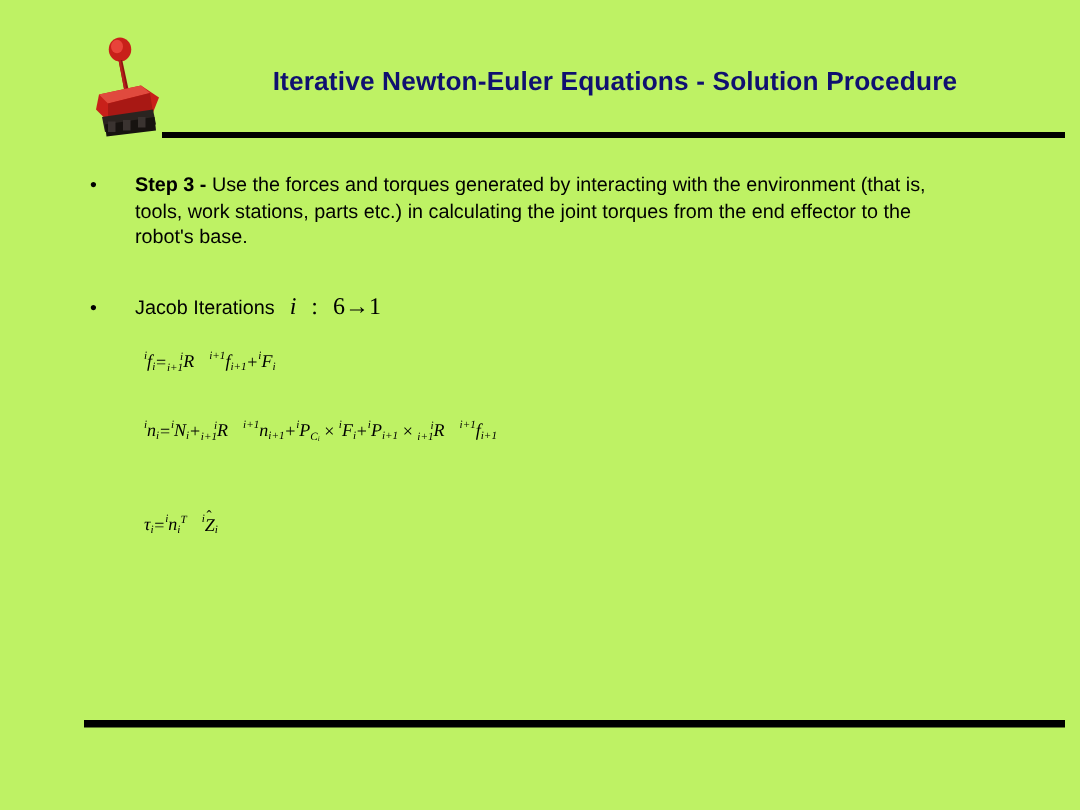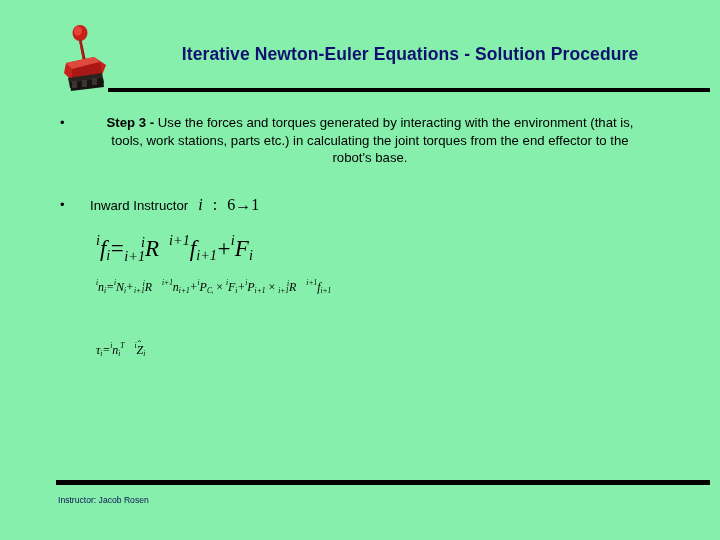--- a/index.html
+++ b/index.html
@@ -7,21 +7,21 @@
     padding: 0;
     background: #ffffff;
   }
   body {
     font-family: "Liberation Sans", sans-serif;
   }
   #slide {
     position: relative;
     width: 720px;
     height: 540px;
-    background: #86efac;
+    background: #bef264;
     overflow: hidden;
   }
 
   
   #robot-logo {
     position: absolute;
     left: 58px;
     top: 23px;
     width: 56px;
     height: 72px;
@@ -70,21 +70,21 @@
     color: #000000;
     font-family: "Liberation Sans", sans-serif;
     font-size: 13.2px;
     line-height: 17.6px;
   }
   .bullet-text b {
     font-weight: bold;
   }
 
   #bullet-step3 { left: 60px; top: 114px; width: 600px; }
-  #bullet-step3 .bullet-text { width: 560px; text-align: center; }
+  #bullet-step3 .bullet-text { width: 560px; }
 
   #bullet-inward { left: 60px; top: 196px; width: 400px; }
   #bullet-inward .bullet-text { white-space: nowrap; }
 
   
   .mathvar {
     font-family: "Liberation Serif", serif;
     font-style: italic;
     font-size: 16px;
   }
@@ -108,21 +108,21 @@
     left: 96px;
     top: 232px;
     width: 470px;
   }
   .eq {
     font-family: "Liberation Serif", serif;
     font-style: italic;
     color: #000000;
     white-space: nowrap;
   }
-  #eq1 { position: absolute; left: 0px;  top: 0px;  font-size: 23px; }
+  #eq1 { position: absolute; left: 0px;  top: 0px;  font-size: 12px; }
   #eq2 { position: absolute; left: 0px;  top: 46px; font-size: 12px; }
   #eq3 { position: absolute; left: 0px;  top: 92px; font-size: 12px; margin-top: 17px; }
 
   
   .pre {
     display: inline-block;
     vertical-align: baseline;
     position: relative;
     width: auto;
     text-align: right;
@@ -227,37 +227,36 @@
 
   <div id="header-rule"></div>
 
   <div class="bullet-row" id="bullet-step3">
     <span class="bullet-dot">•</span>
     <span class="bullet-text"><b>Step 3 - </b><span>Use the forces and torques generated by interacting with the environment (that is, tools, work stations, parts etc.)  in calculating the joint torques from the end effector to the robot's base.</span></span>
   </div>
 
   <div class="bullet-row" id="bullet-inward">
     <span class="bullet-dot">•</span>
-    <span class="bullet-text"><span>Inward Instructor</span><span class="sp"></span><span class="sp"></span><span class="mathvar">i</span><span class="sp"></span><span class="sp"></span><span class="mathcolon">:</span><span class="sp"></span><span class="sp"></span><span class="mathnum">6</span><span class="arrow">→</span><span class="mathnum">1</span></span>
+    <span class="bullet-text"><span>Jacob Iterations</span><span class="sp"></span><span class="sp"></span><span class="mathvar">i</span><span class="sp"></span><span class="sp"></span><span class="mathcolon">:</span><span class="sp"></span><span class="sp"></span><span class="mathnum">6</span><span class="arrow">→</span><span class="mathnum">1</span></span>
   </div>
 
   <div id="equations">
 
     <div class="eq" id="eq1">
       <span class="presup">i</span><span>f</span><sub class="s">i</sub><span class="op">=</span><span class="pre"><span class="sup">i</span><span class="sub">i+1</span></span><span>R</span><span class="sp"></span><span class="sp"></span><span class="presup">i+1</span><span>f</span><sub class="s">i+1</sub><span class="op">+</span><span class="presup">i</span><span>F</span><sub class="s">i</sub>
     </div>
 
     <div class="eq" id="eq2">
       <span class="presup">i</span><span>n</span><sub class="s">i</sub><span class="op">=</span><span class="presup">i</span><span>N</span><sub class="s">i</sub><span class="op">+</span><span class="pre"><span class="sup">i</span><span class="sub">i+1</span></span><span>R</span><span class="sp"></span><span class="sp"></span><span class="presup">i+1</span><span>n</span><sub class="s">i+1</sub><span class="op">+</span><span class="presup">i</span><span>P</span><sub class="s"><span>C</span><sub class="s">i</sub></sub><span class="times">×</span><span class="presup">i</span><span>F</span><sub class="s">i</sub><span class="op">+</span><span class="presup">i</span><span>P</span><sub class="s">i+1</sub><span class="times">×</span><span class="pre"><span class="sup">i</span><span class="sub">i+1</span></span><span>R</span><span class="sp"></span><span class="sp"></span><span class="presup">i+1</span><span>f</span><sub class="s">i+1</sub>
     </div>
 
     <div class="eq" id="eq3">
       <span>τ</span><sub class="s">i</sub><span class="op">=</span><span class="presup">i</span><span>n</span><sub class="s">i</sub><sup class="s">T</sup><span class="sp"></span><span class="sp"></span><span class="presup">i</span><span class="hatbox"><span class="hat">ˆ</span><span>Z</span></span><sub class="s">i</sub>
     </div>
 
   </div>
 
   <div id="footer-rule"></div>
   <div id="footer-text">
-    <div>Instructor: Jacob Rosen</div>
   </div>
 
 </div>
 
 </body></html>

